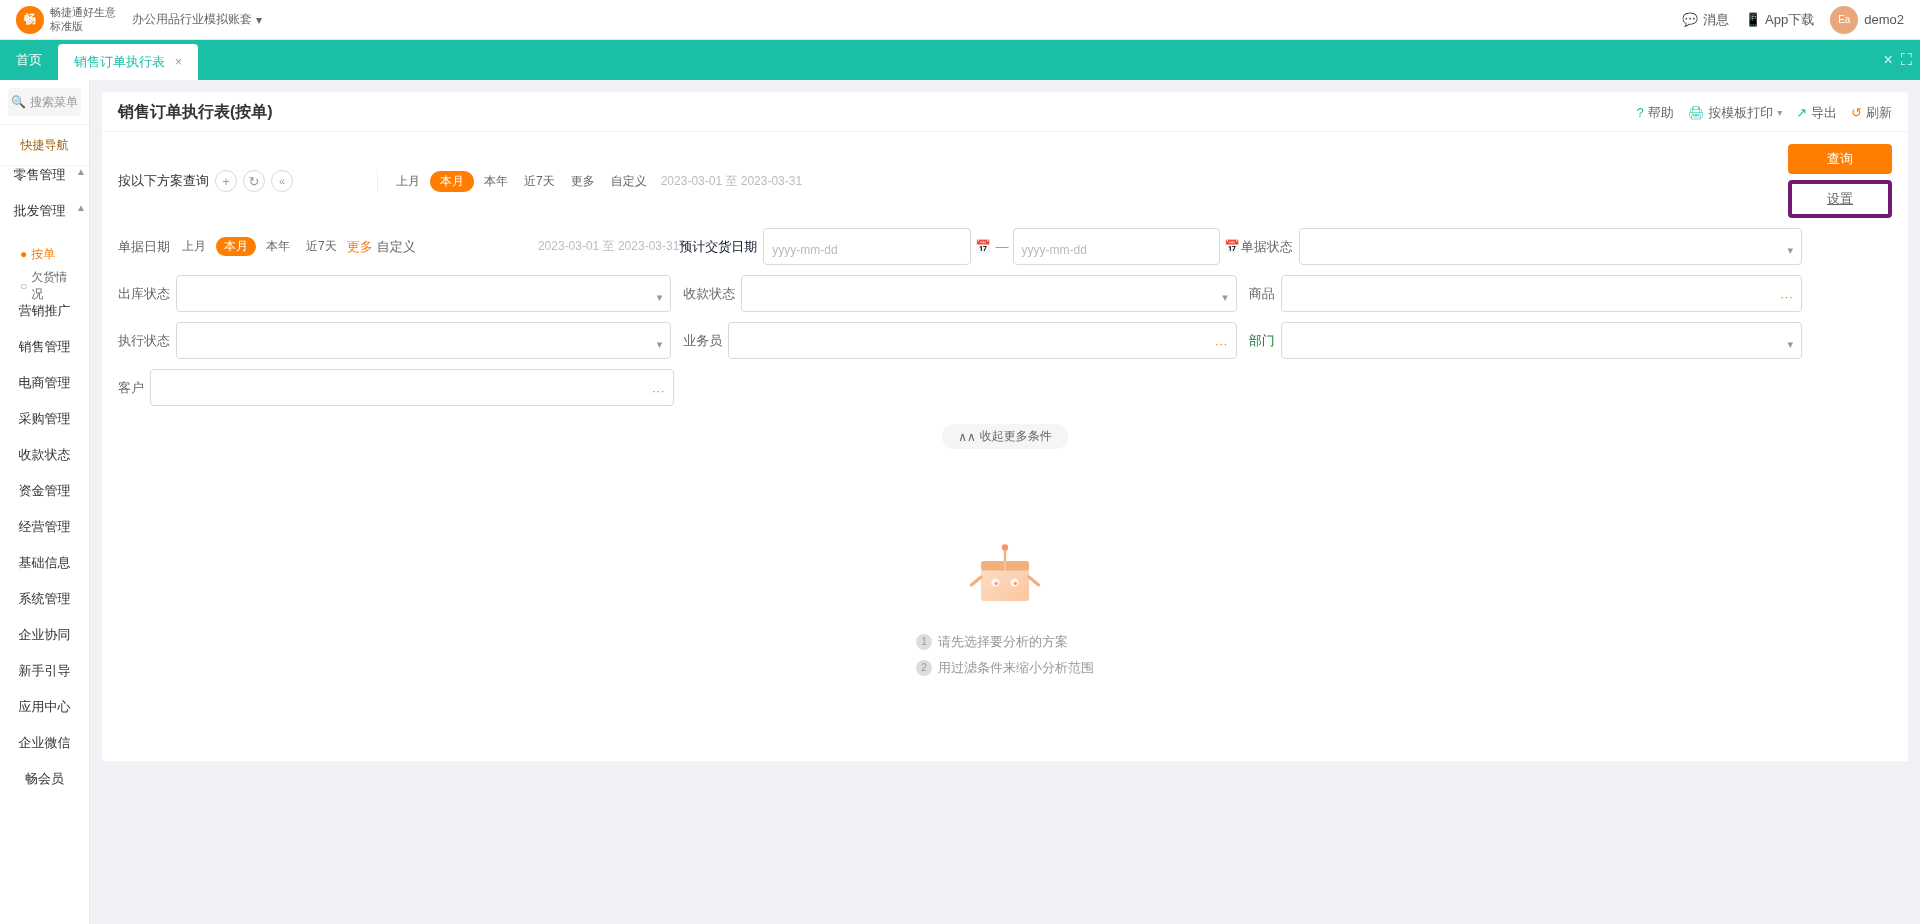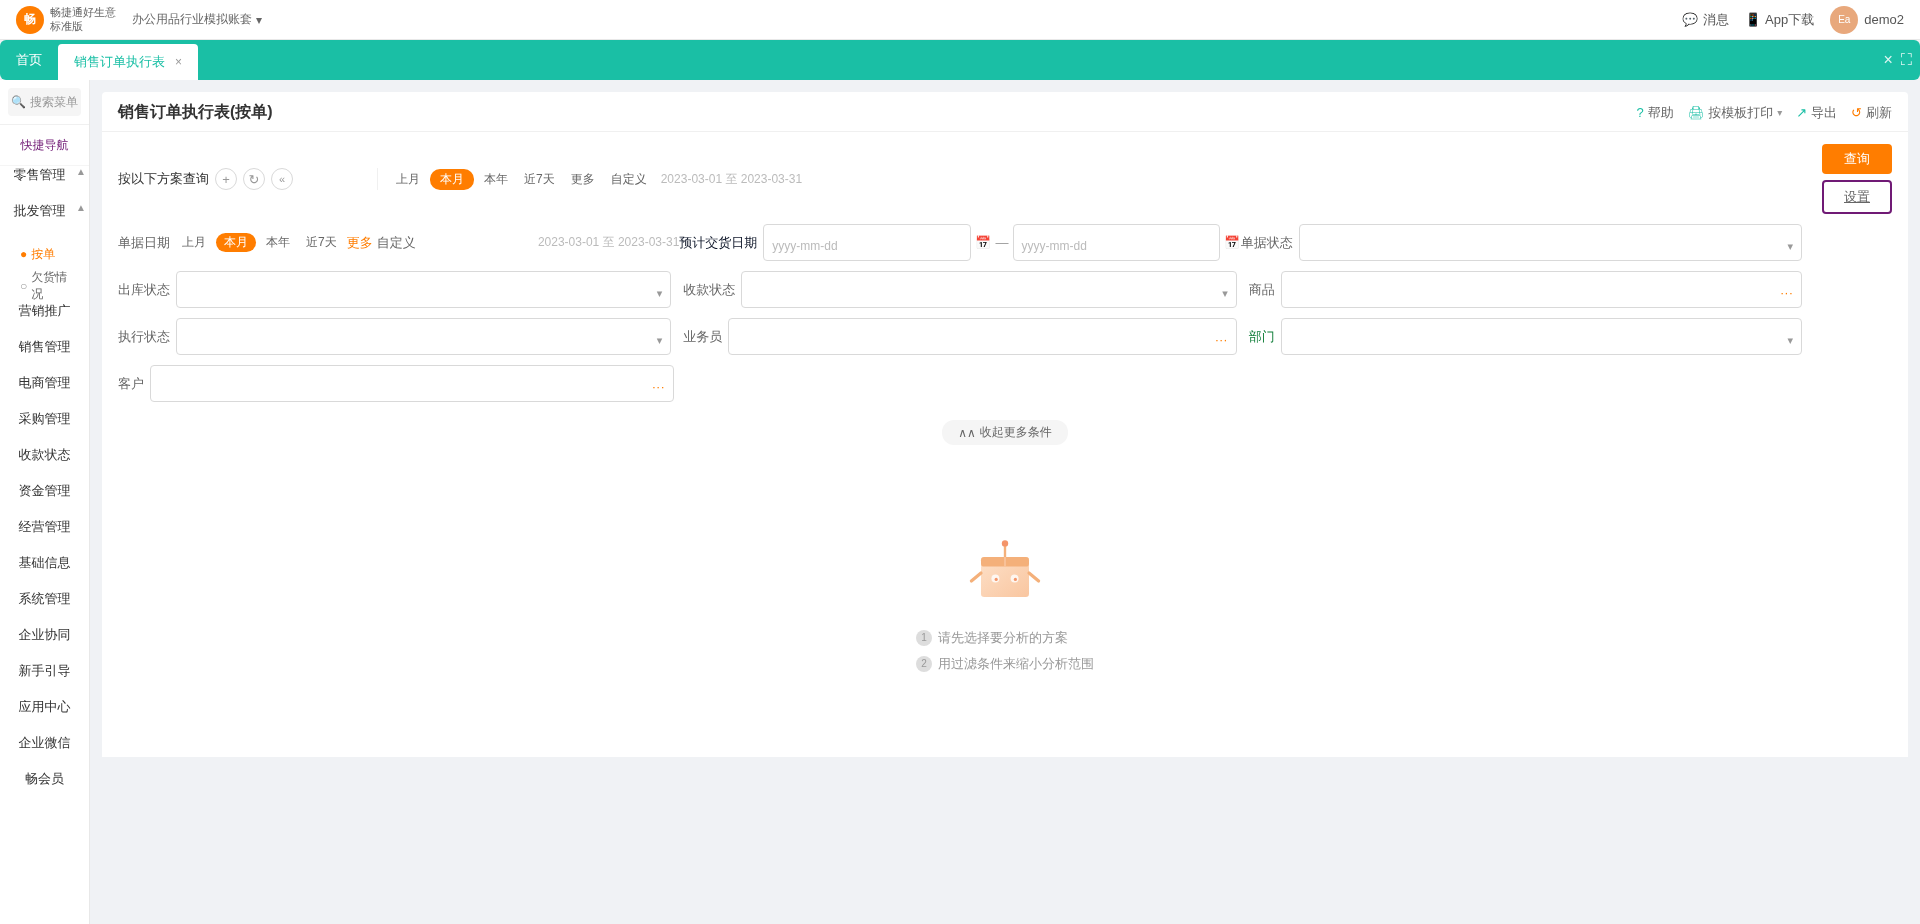--- a/index.html
+++ b/index.html
@@ -10,37 +10,37 @@
     .top-bar-left { display: flex; align-items: center; gap: 8px; }
     .logo-area { display: flex; align-items: center; gap: 6px; }
     .logo-icon { width: 28px; height: 28px; background: #ff7d00; border-radius: 50%; display: flex; align-items: center; justify-content: center; color: #fff; font-size: 12px; font-weight: bold; }
     .logo-text { font-size: 11px; color: #666; line-height: 1.2; }
     .breadcrumb-area { display: flex; align-items: center; gap: 4px; color: #666; font-size: 12px; margin-left: 8px; }
     .top-bar-right { display: flex; align-items: center; gap: 16px; font-size: 13px; color: #555; }
     .top-bar-right .icon-btn { display: flex; align-items: center; gap: 4px; cursor: pointer; color: #555; }
     .avatar { width: 28px; height: 28px; border-radius: 50%; background: #ff9966; display: flex; align-items: center; justify-content: center; color: #fff; font-size: 11px; overflow: hidden; }
 
     
-    .tab-bar { height: 40px; background: #1abfa5; display: flex; align-items: center; padding: 0 0; flex-shrink: 0; border-radius: 6px; }
+    .tab-bar { height: 40px; background: #1abfa5; display: flex; align-items: center; padding: 0 0; flex-shrink: 0; }
     .tab-item { height: 40px; padding: 0 16px; display: flex; align-items: center; gap: 6px; cursor: pointer; color: rgba(255,255,255,0.85); font-size: 13px; position: relative; }
     .tab-item.active { background: #fff; color: #1abfa5; border-radius: 4px 4px 0 0; margin-top: 4px; height: 36px; }
     .tab-item.home { color: #fff; }
     .tab-close { font-size: 12px; color: #999; cursor: pointer; margin-left: 4px; }
     .tab-bar-right { margin-left: auto; display: flex; align-items: center; padding-right: 8px; gap: 8px; }
     .tab-bar-btn { color: rgba(255,255,255,0.85); cursor: pointer; font-size: 16px; }
 
     
     .main-layout { display: flex; flex: 1; overflow: hidden; }
 
     
     .sidebar { width: 90px; background: #fff; border-right: 1px solid #e8e8e8; display: flex; flex-direction: column; overflow-y: auto; flex-shrink: 0; }
     .sidebar-search { padding: 8px 8px; border-bottom: 1px solid #f0f0f0; }
     .sidebar-search-btn { width: 100%; height: 28px; background: #f5f5f5; border: none; border-radius: 4px; color: #999; font-size: 12px; cursor: pointer; display: flex; align-items: center; justify-content: center; gap: 4px; }
     .sidebar-section { padding: 4px 0; border-bottom: 1px solid #f5f5f5; }
-    .sidebar-nav-item { height: 32px; display: flex; align-items: center; justify-content: center; padding: 0 8px; cursor: pointer; font-size: 12px; color: #701a75; text-align: center; }
+    .sidebar-nav-item { height: 32px; display: flex; align-items: center; justify-content: center; padding: 0 8px; cursor: pointer; font-size: 12px; color: #a16207; text-align: center; }
     .sidebar-menu-item { height: 36px; display: flex; align-items: flex-start; padding: 0 3px; cursor: pointer; font-size: 13px; color: #333; justify-content: space-between; }
     .sidebar-menu-item.has-sub { }
     .sidebar-menu-item .menu-label { text-align: center; flex: 1; }
     .sidebar-menu-item .arrow { color: #999; font-size: 10px; }
     .sidebar-sub-item { height: 32px; display: flex; align-items: center; padding: 0 16px; cursor: pointer; font-size: 12px; color: #666; }
     .sidebar-sub-item.active { color: #ff7d00; }
 
     
     .content-area { flex: 1; overflow-y: auto; background: #f0f2f5; padding: 12px; }
     .page-title { font-size: 16px; font-weight: bold; color: #333; }
@@ -50,21 +50,21 @@
     .date-shortcut { padding: 2px 6px; font-size: 12px; color: #666; cursor: pointer; border-radius: 2px; }
     .date-shortcut.active { background: #ff7d00; color: #fff; border-radius: 10px; padding: 1px 8px; }
     .filter-more { color: #ff7d00; font-size: 13px; cursor: pointer; }
     .filter-custom { color: #666; font-size: 13px; cursor: pointer; }
     .filter-dots { color: #ff7d00; font-size: 13px; cursor: pointer; }
     .status-dropdown { flex: 1; height: 37px; border: 1px solid #d9d9d9; border-radius: 4px; padding: 7px 8px; font-size: 12px; background: #fff; display: flex; align-items: flex-end; justify-content: space-between; cursor: pointer; }
 
     .collapse-row { display: flex; justify-content: center; align-items: center; padding: 8px 0 4px; cursor: pointer; }
     .collapse-row-btn { color: #666; font-size: 12px; display: flex; align-items: center; gap: 4px; background: #f5f5f5; padding: 4px 16px; border-radius: 12px; cursor: pointer; }
     .btn-search { background: #ff7d00; color: #fff; border: none; border-radius: 4px; padding: 6px 20px; font-size: 13px; cursor: pointer; }
-    .btn-set { background: #fff; color: #666; border: 2px solid #701a75; border-radius: 4px; padding: 6px 20px; font-size: 13px; cursor: pointer; text-decoration: underline; }
+    .btn-set { background: #fff; color: #666; border: 4px solid #701a75; border-radius: 4px; padding: 6px 35px; font-size: 13px; cursor: pointer; text-decoration: underline; }
 
     
     .empty-state { display: flex; flex-direction: column; align-items: center; justify-content: center; padding: 80px 0; background: #fff; }
     .empty-icon { width: 80px; height: 80px; margin-bottom: 16px; }
     .empty-tips { color: #999; font-size: 13px; line-height: 2; }
     .empty-tip-row { display: flex; align-items: center; gap: 6px; }
     .tip-num { width: 16px; height: 16px; border-radius: 50%; background: #ddd; display: flex; align-items: center; justify-content: center; font-size: 10px; color: #999; }
 
     
     .sidebar-item-label { font-size: 12px; text-align: center; }

